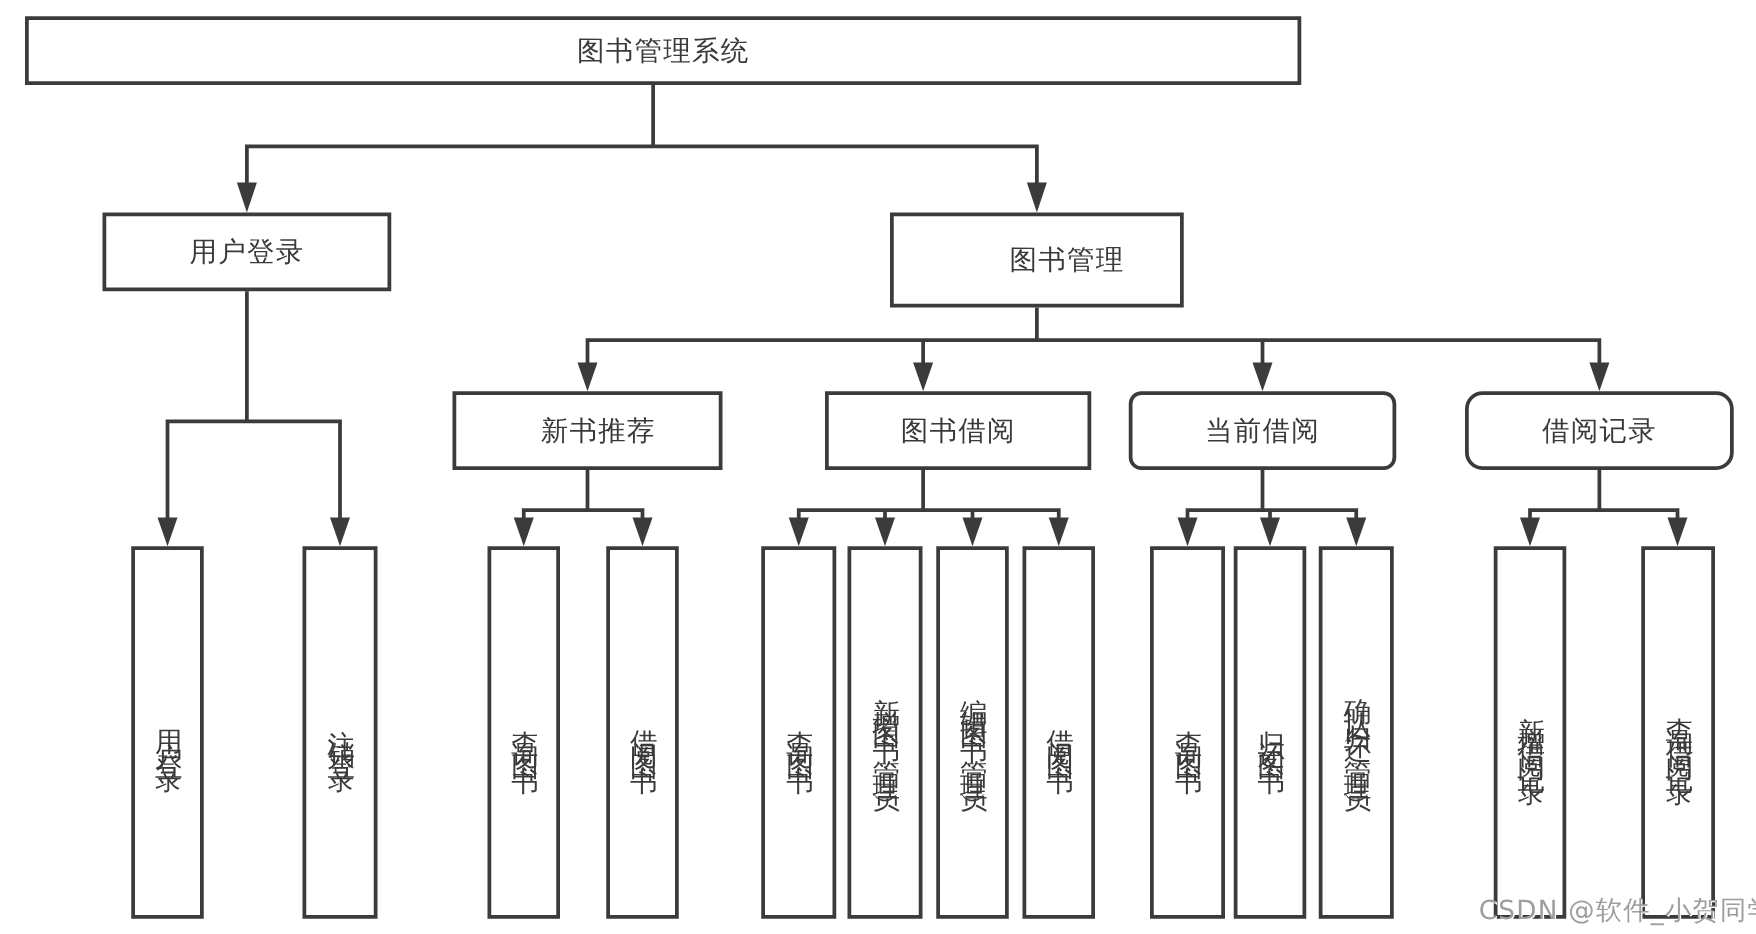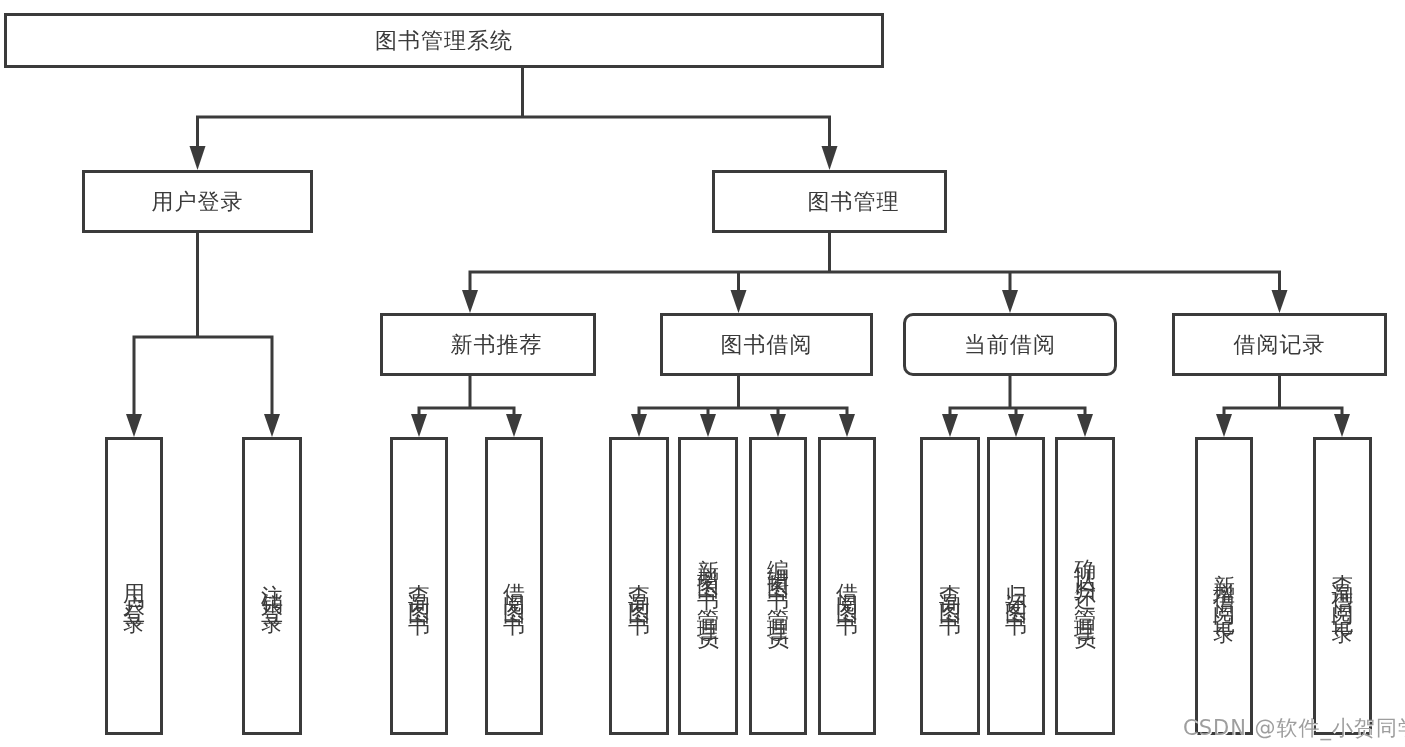--- a/index.html
+++ b/index.html
@@ -97,41 +97,41 @@
       <polygon points="770,414 786,414 778,437"></polygon>
       <polygon points="839,414 855,414 847,437"></polygon>
       <polygon points="942,414 958,414 950,437"></polygon>
       <polygon points="1008,414 1024,414 1016,437"></polygon>
       <polygon points="1077,414 1093,414 1085,437"></polygon>
       <polygon points="1216,414 1232,414 1224,437"></polygon>
       <polygon points="1334,414 1350,414 1342,437"></polygon>
     </g>
   </svg>
 
-  <div class="node hnode" style="left:4px; top:13px; width:880px; height:55px;">
+  <div class="node hnode" style="left:20px; top:13px; width:1021px; height:55px;">
     <span class="node-label">图书管理系统</span>
   </div>
 
   <div class="node hnode" style="left:82px; top:170px; width:231px; height:63px;">
     <span class="node-label">用户登录</span>
   </div>
-  <div class="node hnode" style="left:712px; top:170px; width:235px; height:63px;padding-left:48px;">
+  <div class="node hnode" style="left:712px; top:170px; width:235px; height:76px;padding-left:48px;">
     <span class="node-label">图书管理</span>
   </div>
 
-  <div class="node hnode" style="left:380px; top:313px; width:216px; height:63px;padding-left:17px;">
+  <div class="node hnode" style="left:362px; top:313px; width:216px; height:63px;padding-left:17px;">
     <span class="node-label">新书推荐</span>
   </div>
   <div class="node hnode" style="left:632px; top:313px; width:213px; height:63px;margin-left:28px;">
     <span class="node-label">图书借阅</span>
   </div>
   <div class="node hnode" style="left:903px; top:313px; width:214px; height:63px;border-radius:10px;">
     <span class="node-label">当前借阅</span>
   </div>
-  <div class="node hnode" style="left:1172px; top:313px; width:215px; height:63px;">
+  <div class="node hnode" style="left:1172px; top:313px; width:215px; height:63px;border-radius:14px;">
     <span class="node-label">借阅记录</span>
   </div>
 
   <div class="node vnode" style="left:105px; top:437px; width:58px; height:298px;">
     <span class="node-label">用户登录</span>
   </div>
   <div class="node vnode" style="left:242px; top:437px; width:60px; height:298px;">
     <span class="node-label">注销登录</span>
   </div>
 

